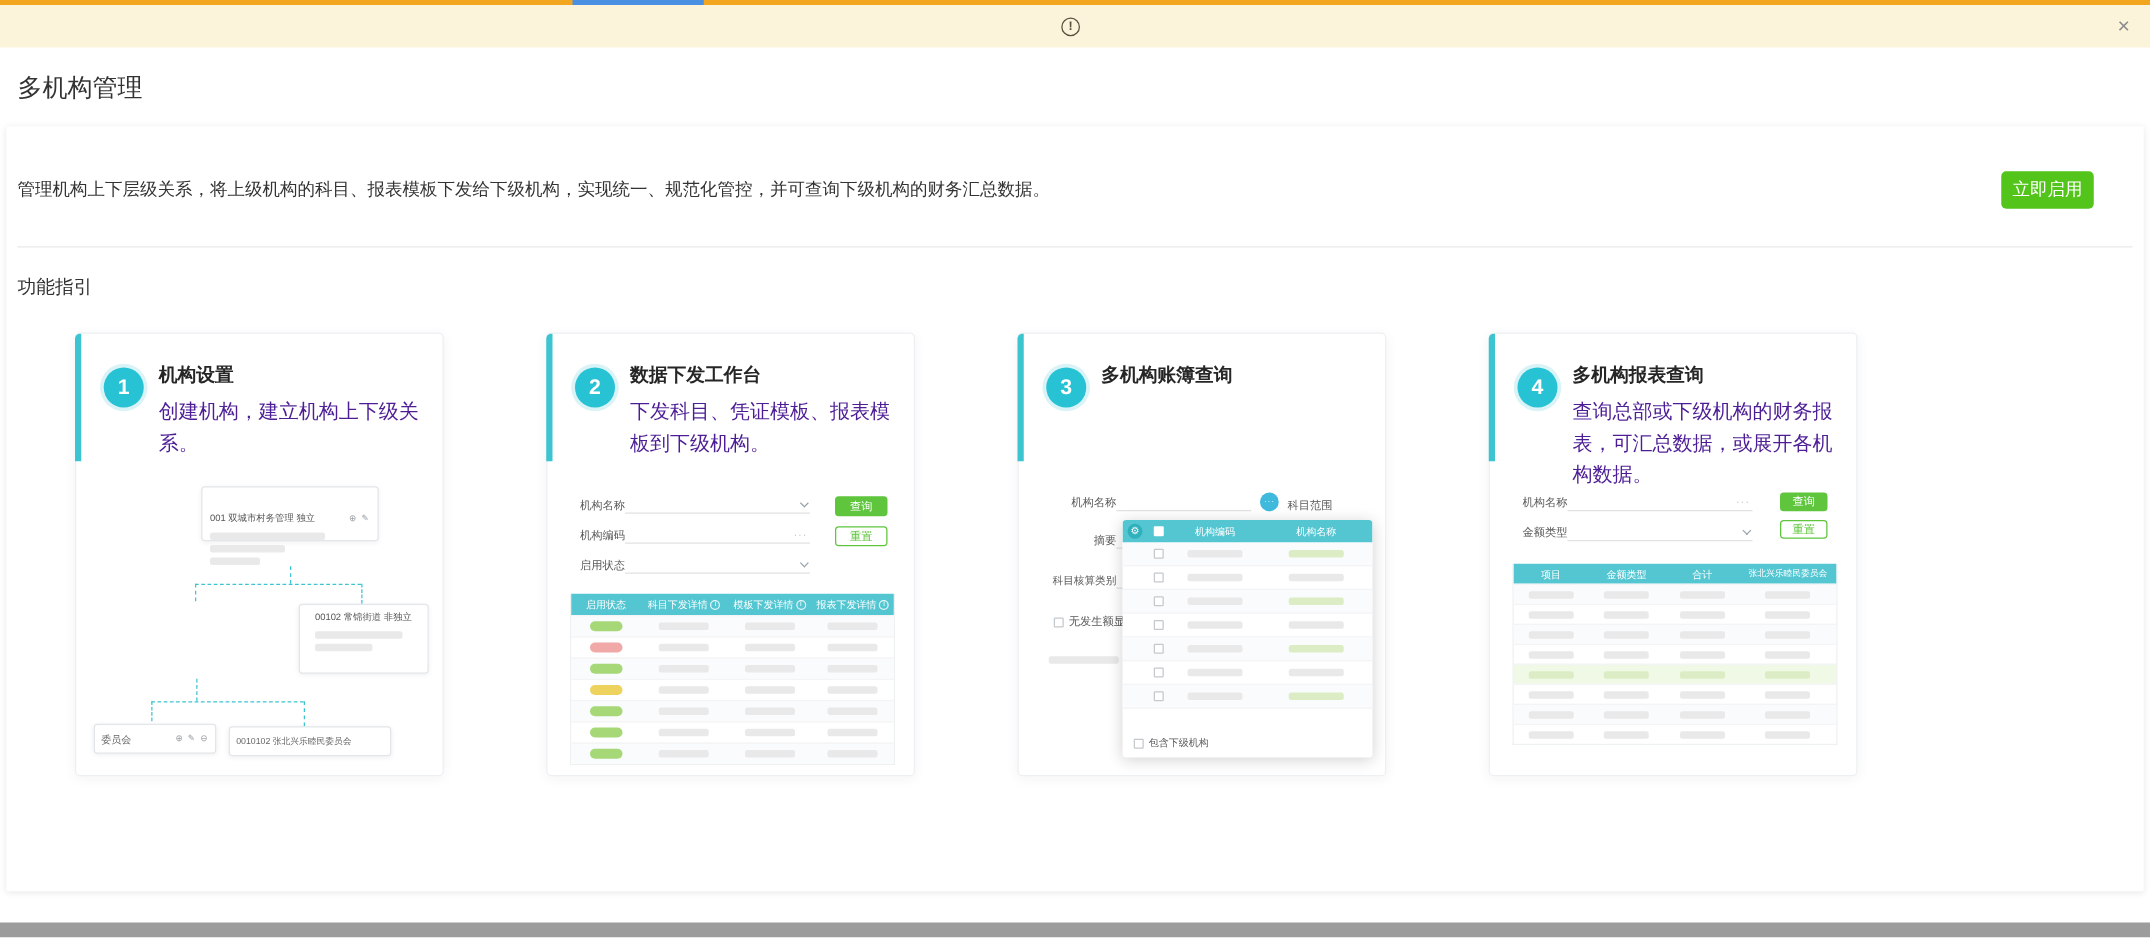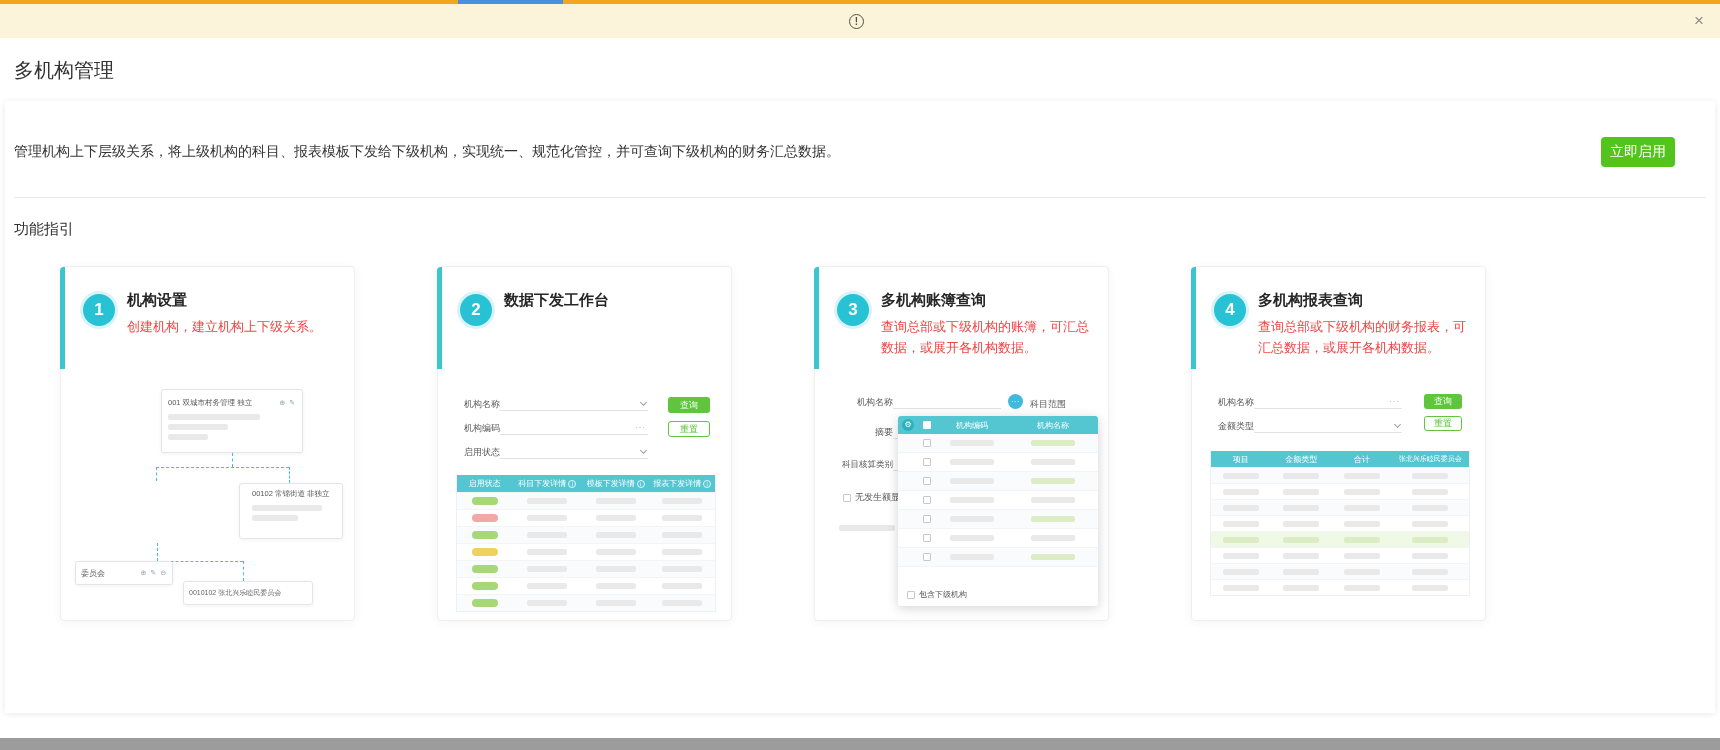--- a/index.html
+++ b/index.html
@@ -16,21 +16,21 @@
 .desc{font-size:14px;color:#333}
 .btn-primary{width:74px;height:30px;background:#52c41a;border:none;border-radius:4px;color:#fff;font-size:14px;cursor:pointer;flex:none}
 .divider{border-top:1px solid #e9e9e9;margin:30px 9px 0 9px}
 .guide-title{font-size:15px;font-weight:400;color:#333;padding:22px 0 0 9px}
 .cards{display:flex;gap:82px;padding:27px 0 0 55px}
 .card{width:295px;height:355px;background:#fff;border:1px solid #ecf0f2;border-radius:4px;box-shadow:0 2px 10px rgba(31,45,61,.05);position:relative;flex:none}
 .accent{position:absolute;left:-1px;top:0;width:5px;height:102px;background:#3cc5d1;border-top-left-radius:4px}
 .card-head{display:flex;gap:12px;padding:24px 14px 0 22px}
 .num-circle{width:32px;height:32px;border-radius:50%;background:#27c2d4;color:#fff;font-size:17px;font-weight:700;display:flex;align-items:center;justify-content:center;box-shadow:0 0 0 3px #d9f3f7;flex:none;margin-top:3px}
 .card-title{font-size:15px;font-weight:700;margin-bottom:7px;color:#262626}
-.card-desc{font-size:13px;color:#ef4444;line-height:1.6}
+.card-desc{font-size:16px;color:#4c1d95;line-height:1.6}
 .mock{position:absolute;left:0;top:100px;width:293px;height:253px;font-size:8px;color:#666}
 .skel{display:inline-block;height:6px;border-radius:2px;background:#e9e9e9;vertical-align:middle}
 .skel.g{background:#dcedc5}
 .s36{width:36px}.s40{width:40px}.s44{width:44px}
 .mbox{position:absolute;background:#fff;border:1px solid #e2e6ea;border-radius:3px;box-shadow:0 1px 4px rgba(0,0,0,.06)}
 .dash-v{position:absolute;border-left:1px dashed #3cc5d1;width:0}
 .dash-h{position:absolute;border-top:1px dashed #3cc5d1;height:0}
 .box-head{display:flex;justify-content:space-between;align-items:center;font-size:7.5px;color:#555;white-space:nowrap;overflow:hidden}
 .box-icons{color:#9aa0a6;font-size:7px;letter-spacing:1px;flex:none;margin-left:3px}
 .skelcol{display:flex;flex-direction:column;gap:4px;margin-top:6px}
@@ -91,21 +91,21 @@
     <div class="card">
       <div class="accent"></div>
       <div class="card-head">
         <div class="num-circle">1</div>
         <div>
           <div class="card-title">机构设置</div>
           <div class="card-desc">创建机构，建立机构上下级关系。</div>
         </div>
       </div>
       <div class="mock">
-        <div class="mbox" style="left:100px;top:22px;width:142px;height:64px;padding:8px 6px">
+        <div class="mbox" style="left:100px;top:22px;width:142px;height:44px;padding:20px 6px">
           <div class="box-head">
             <span>001  双城市村务管理  独立</span>
             <span class="box-icons"><span>⊕</span> <span>✎</span></span>
           </div>
           <div class="skelcol">
             <span class="skel" style="width:92px"></span>
             <span class="skel" style="width:60px"></span>
             <span class="skel" style="width:40px"></span>
           </div>
         </div>
@@ -119,36 +119,37 @@
             </div>
           <div class="skelcol">
             <span class="skel" style="width:70px"></span>
             <span class="skel" style="width:46px"></span>
           </div>
         </div>
         <div class="dash-v" style="left:96px;top:176px;height:18px"></div>
         <div class="dash-h" style="left:60px;top:194px;width:122px"></div>
         <div class="dash-v" style="left:60px;top:194px;height:16px"></div>
         <div class="dash-v" style="left:182px;top:194px;height:20px"></div>
-        <div class="mbox" style="left:14px;top:194px;width:98px;height:24px;display:flex;align-items:center;justify-content:space-between;padding:0 5px">
+        <div class="mbox" style="left:14px;top:212px;width:98px;height:24px;display:flex;align-items:center;justify-content:space-between;padding:0 5px">
           <span>委员会</span>
           <span class="box-icons"><span>⊕</span> <span>✎</span> <span>⊖</span></span>
         </div>
         <div class="mbox" style="left:122px;top:214px;width:130px;height:24px;display:flex;align-items:center;padding:0 5px;font-size:7px">
           <span>0010102  张北兴乐睦民委员会</span>
         </div>
       </div>
     </div>
 
     <div class="card">
       <div class="accent"></div>
       <div class="card-head">
         <div class="num-circle">2</div>
         <div>
           <div class="card-title">数据下发工作台</div>
+          <div class="card-desc">下发科目、凭证模板、报表模板到下级机构。</div>
         </div>
       </div>
       <div class="mock">
         <div class="mrow" style="left:18px;top:28px;width:192px">
           <span class="mlabel" style="width:44px">机构名称</span>
           <span class="minput">
               <span class="chev"></span>
             </span>
         </div>
         <div class="mrow" style="left:18px;top:52px;width:192px">
@@ -282,21 +283,20 @@
         </div>
       </div>
     </div>
 
     <div class="card">
       <div class="accent"></div>
       <div class="card-head">
         <div class="num-circle">3</div>
         <div>
           <div class="card-title">多机构账簿查询</div>
-          <div class="card-desc">查询总部或下级机构的账簿，可汇总数据，或展开各机构数据。</div>
         </div>
       </div>
       <div class="mock">
         <div class="mrow" style="left:34px;top:26px;width:152px">
           <span class="mlabel" style="width:44px">机构名称</span>
           <span class="minput"></span>
         </div>
         <div class="dots-circle">···</div>
         <span style="position:absolute;left:215px;top:31px;font-size:9px;color:#595959">科目范围</span>
         <div class="mrow" style="left:18px;top:56px;width:168px">

